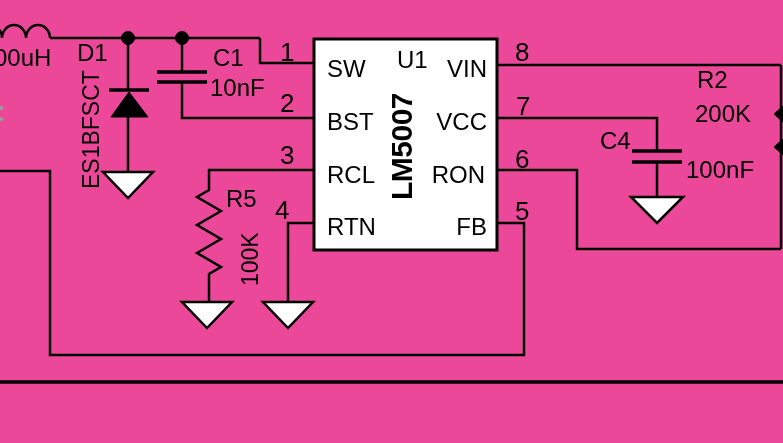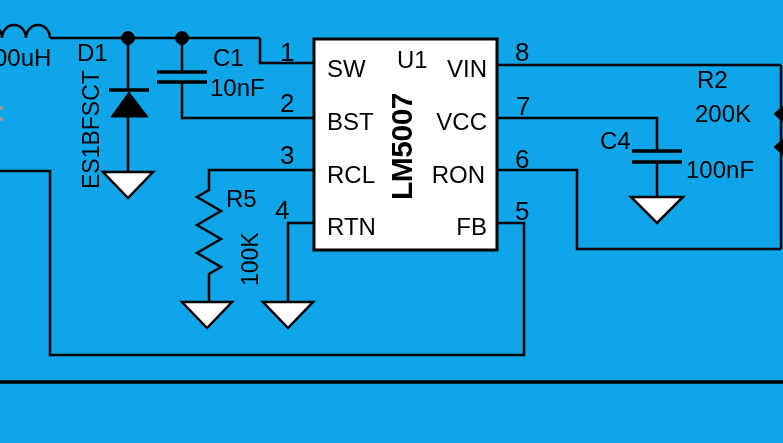--- a/index.html
+++ b/index.html
@@ -1,16 +1,16 @@
 <!DOCTYPE html>
 <html><head>
 <meta charset="utf-8">
 <style>
   html,body{margin:0;padding:0;background:#fff;}
-  .stage{position:relative;width:783px;height:443px;background:#0ea5e9;overflow:hidden;}
+  .stage{position:relative;width:783px;height:443px;background:#ec4899;overflow:hidden;}
   svg{display:block;}
   text{font-family:"Liberation Sans","DejaVu Sans",sans-serif;fill:#000;}
   .w{stroke:#000;stroke-width:2.5;fill:none;}
   .w-thick{stroke:#000;stroke-width:3.5;fill:none;}
   .plate{stroke:#000;stroke-width:3.5;fill:none;}
   .gnd{fill:#ffffff;stroke:#000;stroke-width:2.5;stroke-linejoin:miter;}
   .solid{fill:#000;stroke:#000;stroke-width:1;}
   .chip{fill:#ffffff;stroke:#000;stroke-width:3;}
   .lbl{font-size:24px;}
   .lbl-v{font-size:23px;}

